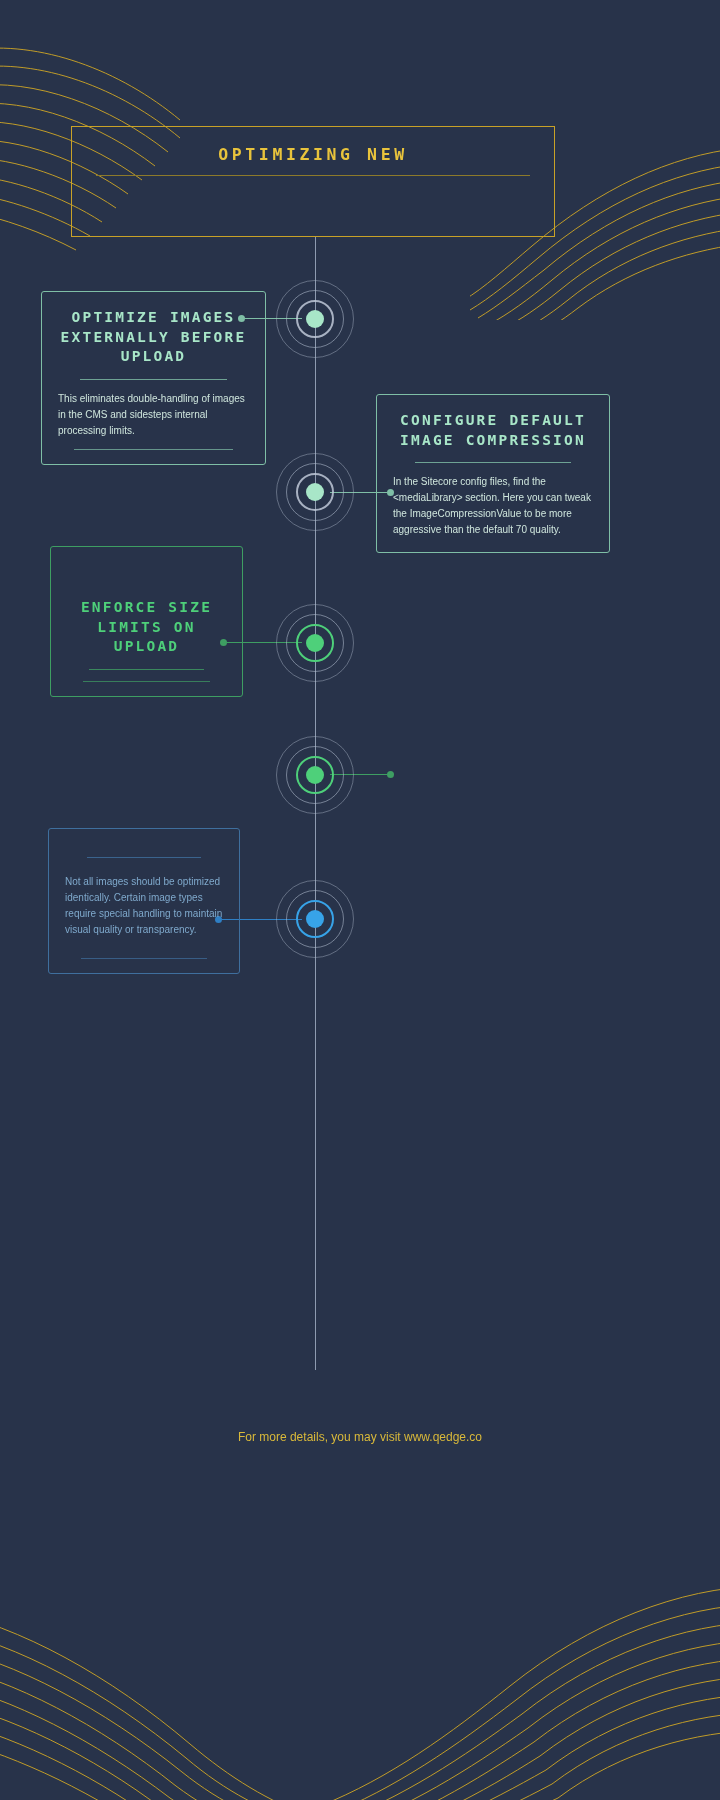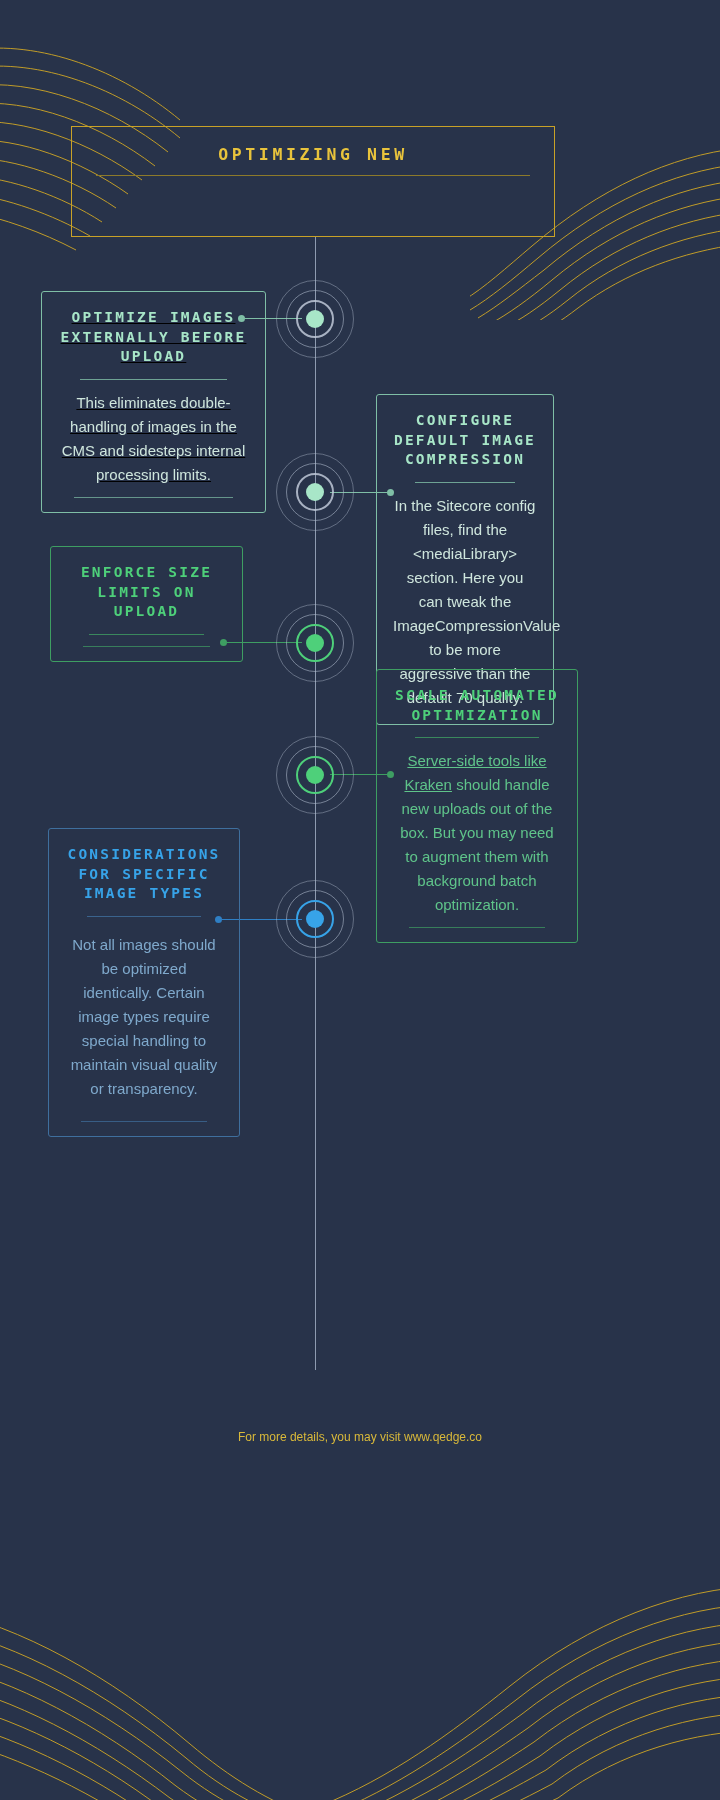--- a/index.html
+++ b/index.html
@@ -63,33 +63,33 @@
   }
 
   
   .card { position:absolute; border:1px solid; border-radius:3px; padding:16px 16px 14px; }
   .card h3 {
     text-align:center; font-size:14.5px; letter-spacing:2.2px; line-height:1.35;
     font-weight:700; font-family:"DejaVu Sans Mono", monospace;
   }
   .card .rule { height:1px; margin:12px 22px 11px; opacity:.8; }
   .card p {
-    text-align:center; font-size:15px; line-height:1.6;
+    font-size:10px; line-height:1.6;
   }
   .card .rule-b { height:1px; margin:10px 16px 0; opacity:.7; }
   .u { text-decoration:underline; }
 
   
   .c-mint { border-color:#7fbfa6; }
   .c-mint h3 { color:#a8e6c8; }
   .c-mint .rule, .c-mint .rule-b { background:#7fbfa6; }
   .c-mint p { color:#cfe6dd; }
 
   .c-green { border-color:#3e9e62; }
-  .c-green h3 { color:#4ed07a; }
+  .c-green h3 { color:#4ed07a;margin-top:35px; }
   .c-green .rule, .c-green .rule-b { background:#3e9e62; }
   .c-green p { color:#5fc48a; }
 
   .c-blue { border-color:#3f6f9e; }
   .c-blue h3 { color:#37a3e8; }
   .c-blue .rule, .c-blue .rule-b { background:#3f6f9e; }
   .c-blue p { color:#7fa9cc;margin-top:16px; }
 
   
   .footer {
@@ -173,37 +173,37 @@
 
   <div class="connector" style="left:240px; top:318px; width:62px; background:#7fbfa6;">
     <div class="conn-dot" style="left:-2px; background:#7fbfa6;"></div>
   </div>
   <div class="node" style="left:275px; top:279px;">
     <div class="ring r1"></div>
     <div class="ring r2"></div>
     <div class="ring r3"></div>
     <div class="dot" style="background:#a8e6c8;"></div>
   </div>
-  <div class="card c-mint" style="left:41px; top:291px; width:225px;text-decoration:underline;">
+  <div class="card c-mint" style="left:41px; top:291px; width:225px;">
     <h3>OPTIMIZE IMAGES EXTERNALLY BEFORE UPLOAD</h3>
     <div class="rule"></div>
     <p>This eliminates double-handling of images in the CMS and sidesteps internal processing limits.</p>
     <div class="rule-b"></div>
   </div>
 
   <div class="connector" style="left:330px; top:492px; width:62px; background:#7fbfa6;">
     <div class="conn-dot" style="right:-2px; background:#7fbfa6;"></div>
   </div>
   <div class="node" style="left:275px; top:452px;">
     <div class="ring r1"></div>
     <div class="ring r2"></div>
     <div class="ring r3"></div>
     <div class="dot" style="background:#a8e6c8;"></div>
   </div>
-  <div class="card c-mint" style="left:376px; top:394px; width:178px;">
+  <div class="card c-mint" style="left:376px; top:394px; width:234px;">
     <h3>CONFIGURE DEFAULT IMAGE COMPRESSION</h3>
     <div class="rule"></div>
     <p>In the Sitecore config files, find the &lt;mediaLibrary&gt; section. Here you can tweak the ImageCompressionValue to be more aggressive than the default 70 quality.</p>
   </div>
 
   <div class="connector" style="left:222px; top:642px; width:80px; background:#3e9e62;">
     <div class="conn-dot" style="left:-2px; background:#3e9e62;"></div>
   </div>
   <div class="node" style="left:275px; top:603px;">
     <div class="ring r1"></div>
@@ -219,38 +219,31 @@
 
   <div class="connector" style="left:330px; top:774px; width:62px; background:#3e9e62;">
     <div class="conn-dot" style="right:-2px; background:#3e9e62;"></div>
   </div>
   <div class="node" style="left:275px; top:735px;">
     <div class="ring r1"></div>
     <div class="ring r2"></div>
     <div class="ring r3" style="border-color:#4ed07a;"></div>
     <div class="dot" style="background:#4ed07a;"></div>
   </div>
-  <div class="card c-green" style="left:376px; top:669px; width:202px;">
-    <h3>SCALE AUTOMATED OPTIMIZATION</h3>
-    <div class="rule"></div>
-    <p><span class="u">Server-side tools like Kraken</span><span> should handle new uploads out of the box. But you may need to augment them with background batch optimization.</span></p>
-    <div class="rule-b"></div>
-  </div>
 
   <div class="connector" style="left:217px; top:919px; width:85px; background:#2f7fc4;">
     <div class="conn-dot" style="left:-2px; background:#2f7fc4;"></div>
   </div>
   <div class="node" style="left:275px; top:879px;">
     <div class="ring r1"></div>
     <div class="ring r2"></div>
     <div class="ring r3" style="border-color:#37a3e8;"></div>
     <div class="dot" style="background:#37a3e8;"></div>
   </div>
   <div class="card c-blue" style="left:48px; top:828px; width:192px;">
-    <h3>CONSIDERATIONS FOR SPECIFIC IMAGE TYPES</h3>
     <div class="rule"></div>
     <p>Not all images should be optimized identically. Certain image types require special handling to maintain visual quality or transparency.</p>
     <div class="rule-b" style="margin-top:20px;"></div>
   </div>
 
   <div class="footer">For more details, you may visit www.qedge.co</div>
 
 </div>
 
 </body></html>

